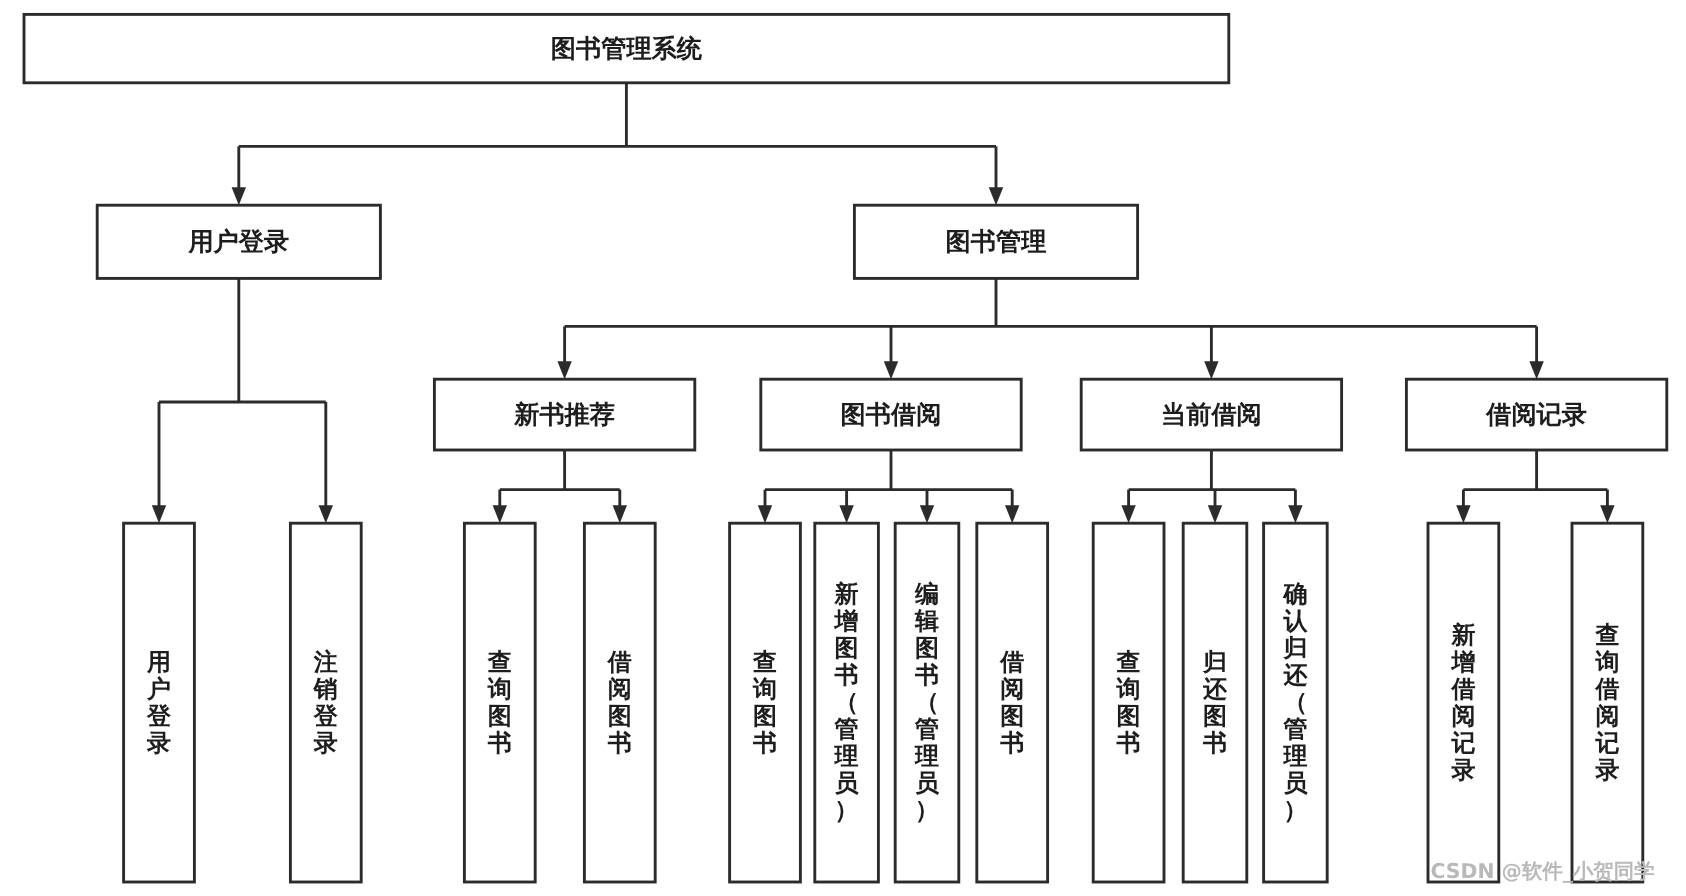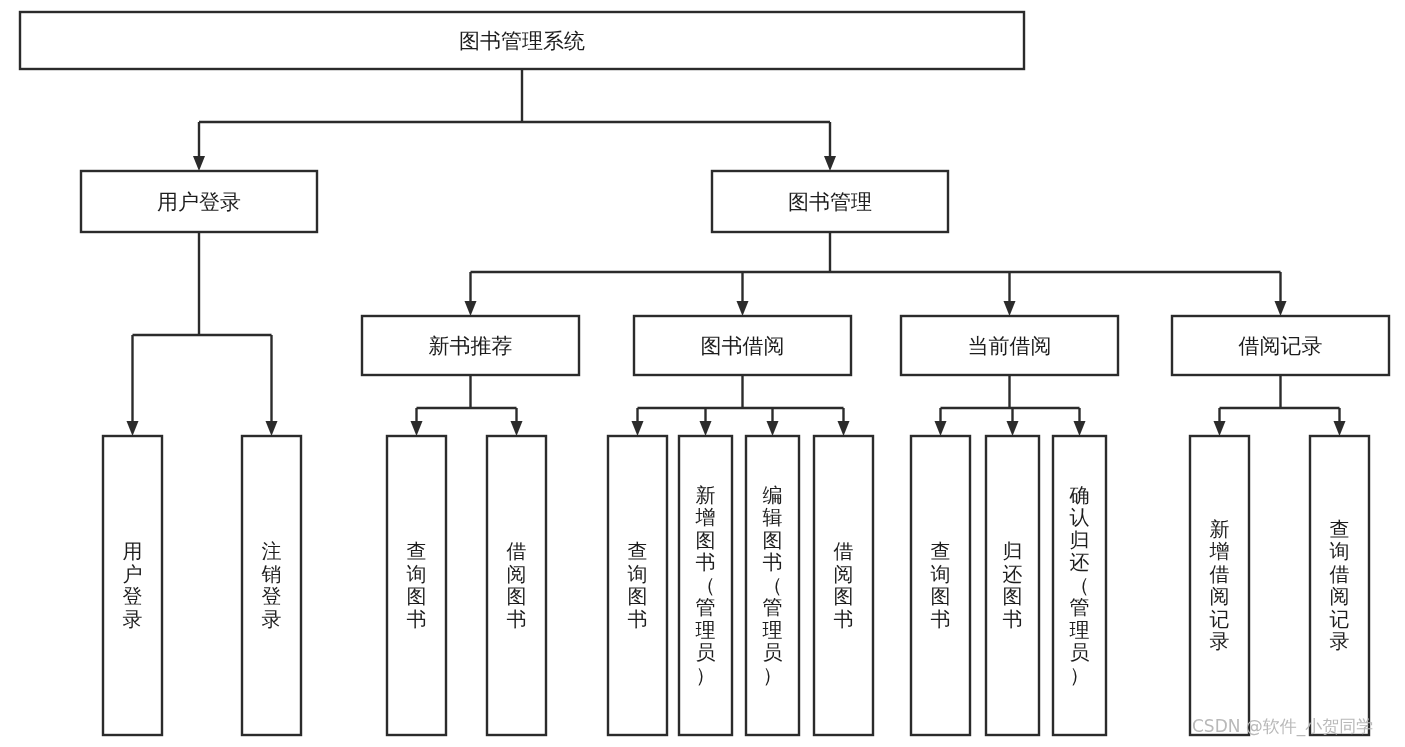--- a/index.html
+++ b/index.html
@@ -14,20 +14,21 @@
     font-family: "DejaVu Sans", "Liberation Sans", sans-serif;
     overflow: hidden;
     position: relative;
   }
   #diagram-root {
     position: absolute;
     left: 0;
     top: 0;
     width: 1262px;
     height: 747px;
+    font-weight: bold;
   }
   svg.diagram-canvas {
     display: block;
     width: 1405px;
     height: 747px;
   }
   .node-box {
     fill: #ffffff;
     stroke: #2b2b2b;
     stroke-width: 2.4;

